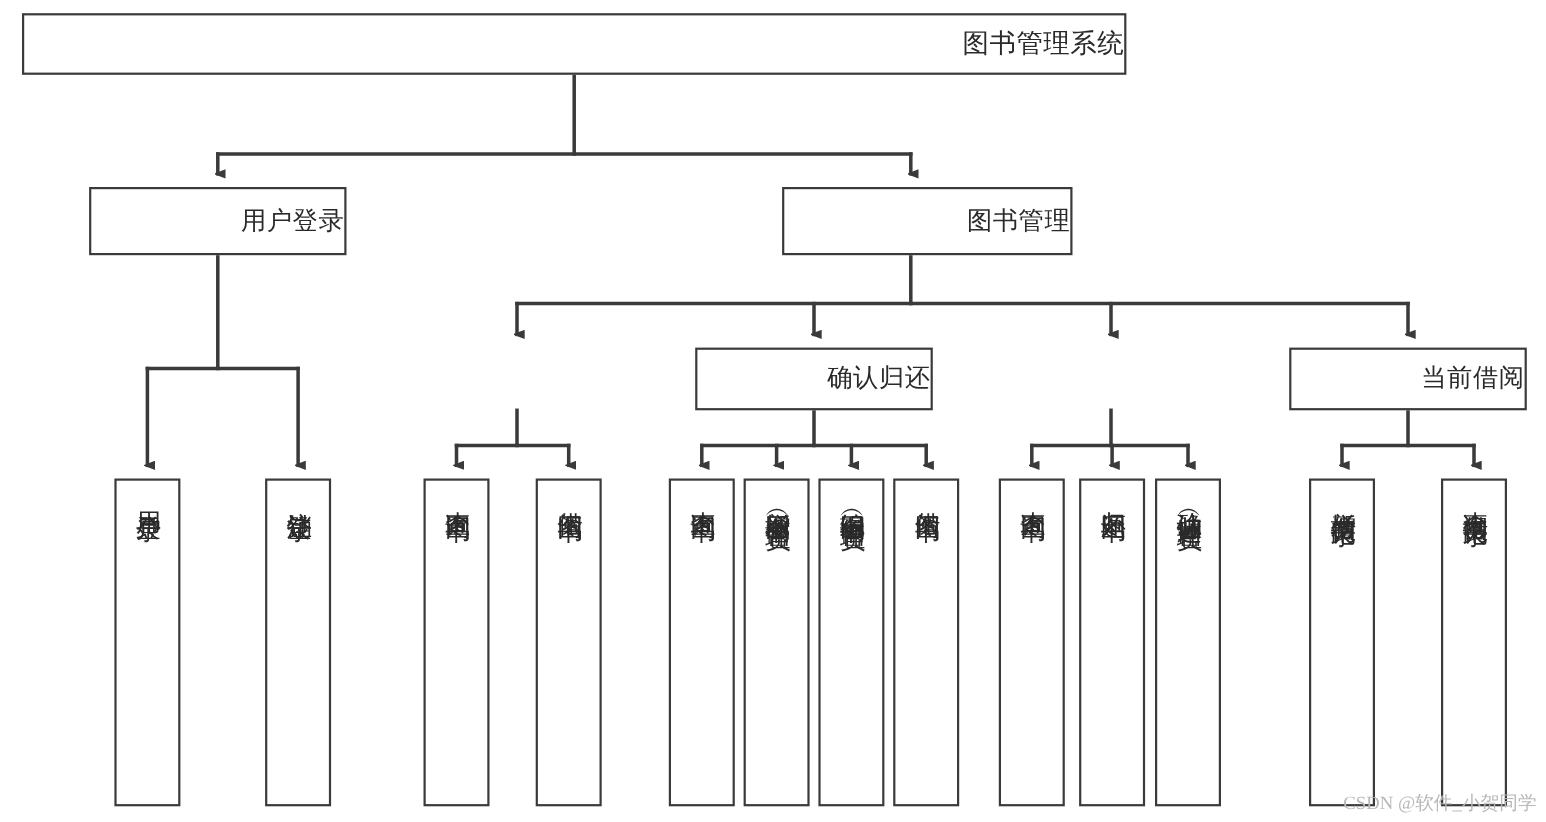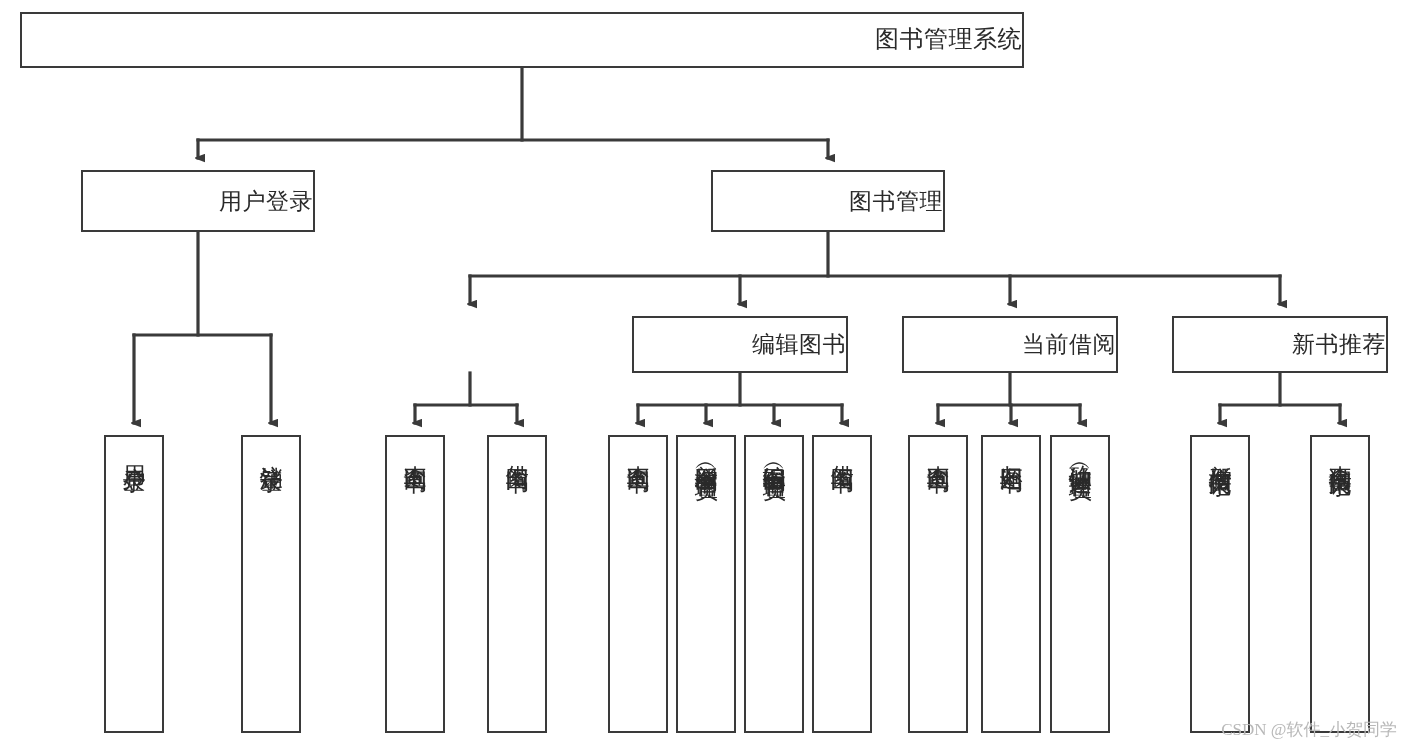--- a/index.html
+++ b/index.html
@@ -136,32 +136,29 @@
     </g>
   </svg>
 
   <div class="node horiz root" style="left: 20px; top: 12px; width: 1004px; height: 56px; border-color: rgb(58, 58, 58); background: rgb(255, 255, 255);">
     <span class="label" style="color: rgb(42, 42, 42);">图书管理系统</span>
   </div>
 
   <div class="node horiz" style="left: 81px; top: 170px; width: 234px; height: 62px; border-color: rgb(58, 58, 58); background: rgb(255, 255, 255);">
     <span class="label" style="color: rgb(42, 42, 42);">用户登录</span>
   </div>
-  <div class="node horiz" style="left: 711px; top: 170px; width: 234px; height: 62px; border-color: rgb(58, 58, 58); background: rgb(255, 255, 255);">
+  <div class="node horiz" style="left: 711px; top: 170px; width: 264px; height: 62px; border-color: rgb(58, 58, 58); background: rgb(255, 255, 255);">
     <span class="label" style="color: rgb(42, 42, 42);">图书管理</span>
   </div>
 
   <div class="node horiz" style="left: 632px; top: 316px; width: 216px; height: 57px; border-color: rgb(58, 58, 58); background: rgb(255, 255, 255);">
-    <span class="label" style="color: rgb(42, 42, 42);">编辑图书</span>
-  </div>
-  <div class="node horiz" style="left: 902px; top: 316px; width: 216px; height: 57px; border-color: rgb(58, 58, 58); background: rgb(255, 255, 255);">
+    <span class="label" style="color: rgb(42, 42, 42);">确认归还</span>
+  </div>
+  <div class="node horiz" style="left: 1172px; top: 316px; width: 216px; height: 57px; border-color: rgb(58, 58, 58); background: rgb(255, 255, 255);">
     <span class="label" style="color: rgb(42, 42, 42);">当前借阅</span>
-  </div>
-  <div class="node horiz" style="left: 1172px; top: 316px; width: 216px; height: 57px; border-color: rgb(58, 58, 58); background: rgb(255, 255, 255);">
-    <span class="label" style="color: rgb(42, 42, 42);">新书推荐</span>
   </div>
 
   <div class="node vert" style="left: 104px; top: 435px; width: 60px; height: 298px; border-color: rgb(58, 58, 58); background: rgb(255, 255, 255);">
     <span class="label" style="color: rgb(42, 42, 42);">用户登录</span>
   </div>
   <div class="node vert" style="left: 241px; top: 435px; width: 60px; height: 298px; border-color: rgb(58, 58, 58); background: rgb(255, 255, 255);">
     <span class="label" style="color: rgb(42, 42, 42);">注销登录</span>
   </div>
   <div class="node vert" style="left: 385px; top: 435px; width: 60px; height: 298px; border-color: rgb(58, 58, 58); background: rgb(255, 255, 255);">
     <span class="label" style="color: rgb(42, 42, 42);">查询图书</span>

